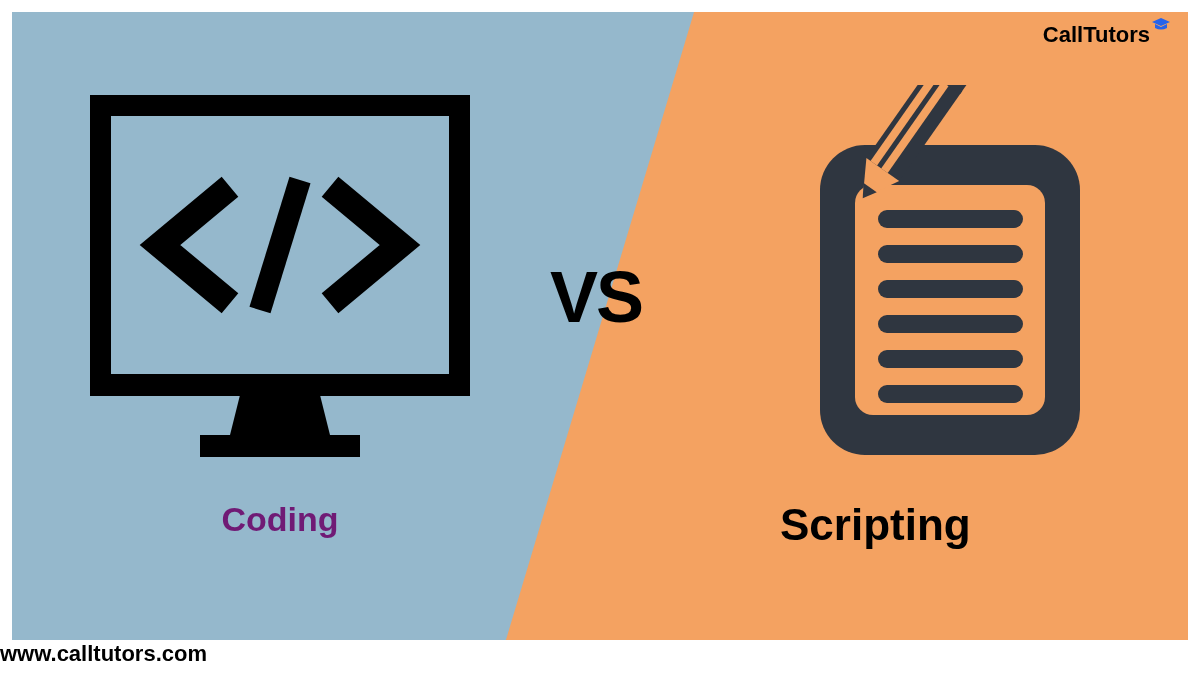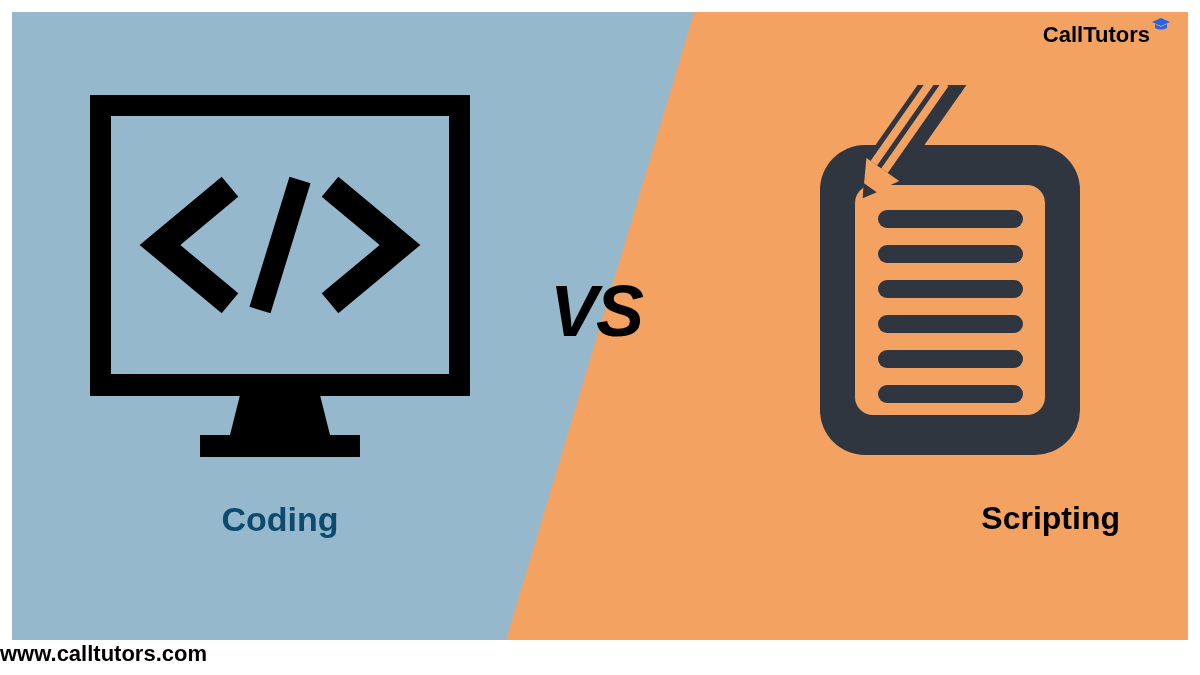--- a/index.html
+++ b/index.html
@@ -63,46 +63,45 @@
       height: 380px;
     }
     .left-label {
       position: absolute;
       top: 500px;
       left: 90px;
       width: 380px;
       text-align: center;
       font-size: 34px;
       font-weight: 700;
-      color: #0c4a6e;
+      color: #701a75;
     }
     .right-icon {
       position: absolute;
       top: 85px;
       right: 100px;
       width: 310px;
       height: 380px;
     }
     .right-label {
       position: absolute;
       top: 500px;
       right: 80px;
       width: 340px;
-      text-align: right;
-      font-size: 32px;
+      text-align: left;
+      font-size: 44px;
       font-weight: 700;
       color: #000;
     }
     .vs-text {
       position: absolute;
-      top: 270px;
+      top: 256px;
       left: 550px;
       font-size: 72px;
       font-weight: 700;
-      font-style: italic;
       color: #000;
       font-family: 'Brush Script MT', cursive, Arial;
       letter-spacing: -2px;
     }
     .footer-url {
       position: absolute;
       bottom: 8px;
       left: 0;
       width: 100%;
       text-align: left;

